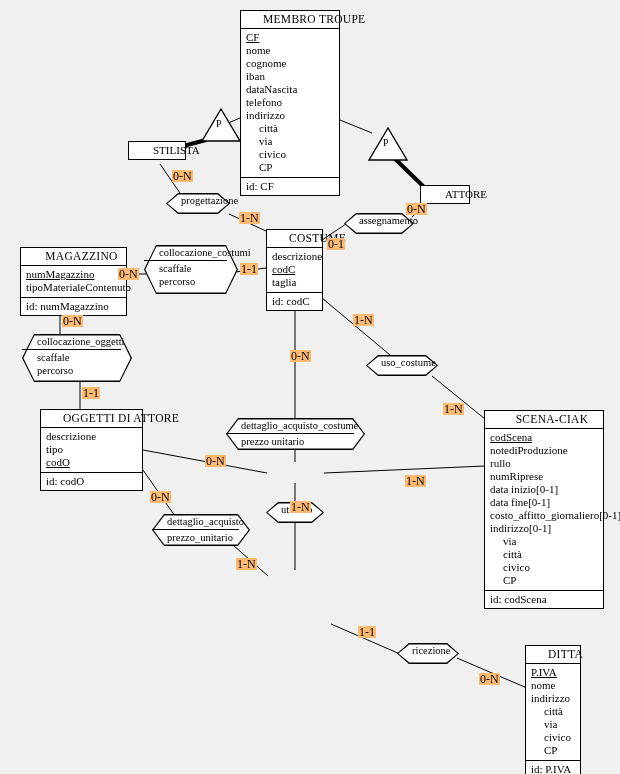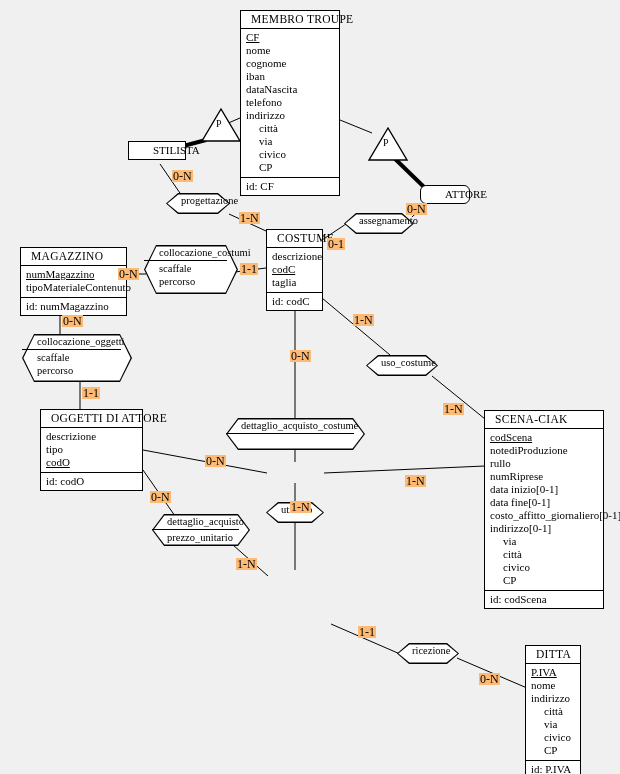--- a/index.html
+++ b/index.html
@@ -33,21 +33,22 @@
   .entity {
     position: absolute;
     background: #ffffff;
     border: 1.5px solid #000000;
     box-sizing: border-box;
     font-size: 11px;
     line-height: 13px;
     color: #000;
   }
   .entity .ent-title {
-    padding: 2px 6px 2px 10px;
+    text-align: center;
+    padding: 2px 6px 2px 22px;
     white-space: nowrap;
     font-size: 11.5px;
     letter-spacing: 0.3px;
   }
   .entity .ent-attrs {
     border-top: 1.5px solid #000;
     padding: 2px 5px 3px 5px;
   }
   .entity .ent-id {
     border-top: 1.5px solid #000;
@@ -217,21 +218,21 @@
         <div class="attr sub">civico</div>
         <div class="attr sub">CP</div>
       </div>
     <div class="ent-id">id: CF</div>
   </div>
 
   <div class="entity simple" style="left:128px; top:141px; width:58px;">
     <span>STILISTA</span>
   </div>
 
-  <div class="entity simple" style="left:420px; top:185px; width:40px;border-radius:6px;">
+  <div class="entity simple" style="left:420px; top:185px; width:40px;">
     <span>ATTORE</span>
   </div>
 
   <div class="entity" style="left:266px; top:229px; width:57px;">
     <div class="ent-title">COSTUME</div>
     <div class="ent-attrs">
         <div class="attr">descrizione</div>
         <div class="attr key">codC</div>
         <div class="attr">taglia</div>
       </div>
@@ -337,20 +338,23 @@
     <div class="hextext">
       <div class="rel-name">uso_costume</div>
     </div>
   </div>
 
   <div class="hexwrap has-attrs" style="left:226px; top:418px; width:139px; height:32px;">
     <div class="hexouter"></div>
     <div class="hexinner"></div>
     <div class="hextext">
       <div class="rel-name">dettaglio_acquisto_costume</div>
+      <div class="rel-attrs">
+          <div class="attr">prezzo unitario</div>
+        </div>
     </div>
   </div>
 
   <div class="hexwrap" style="left:266px; top:462px; width:58px; height:21px;margin-top:40px;">
     <div class="hexouter"></div>
     <div class="hexinner"></div>
     <div class="hextext">
       <div class="rel-name">utilizzo</div>
     </div>
   </div>

